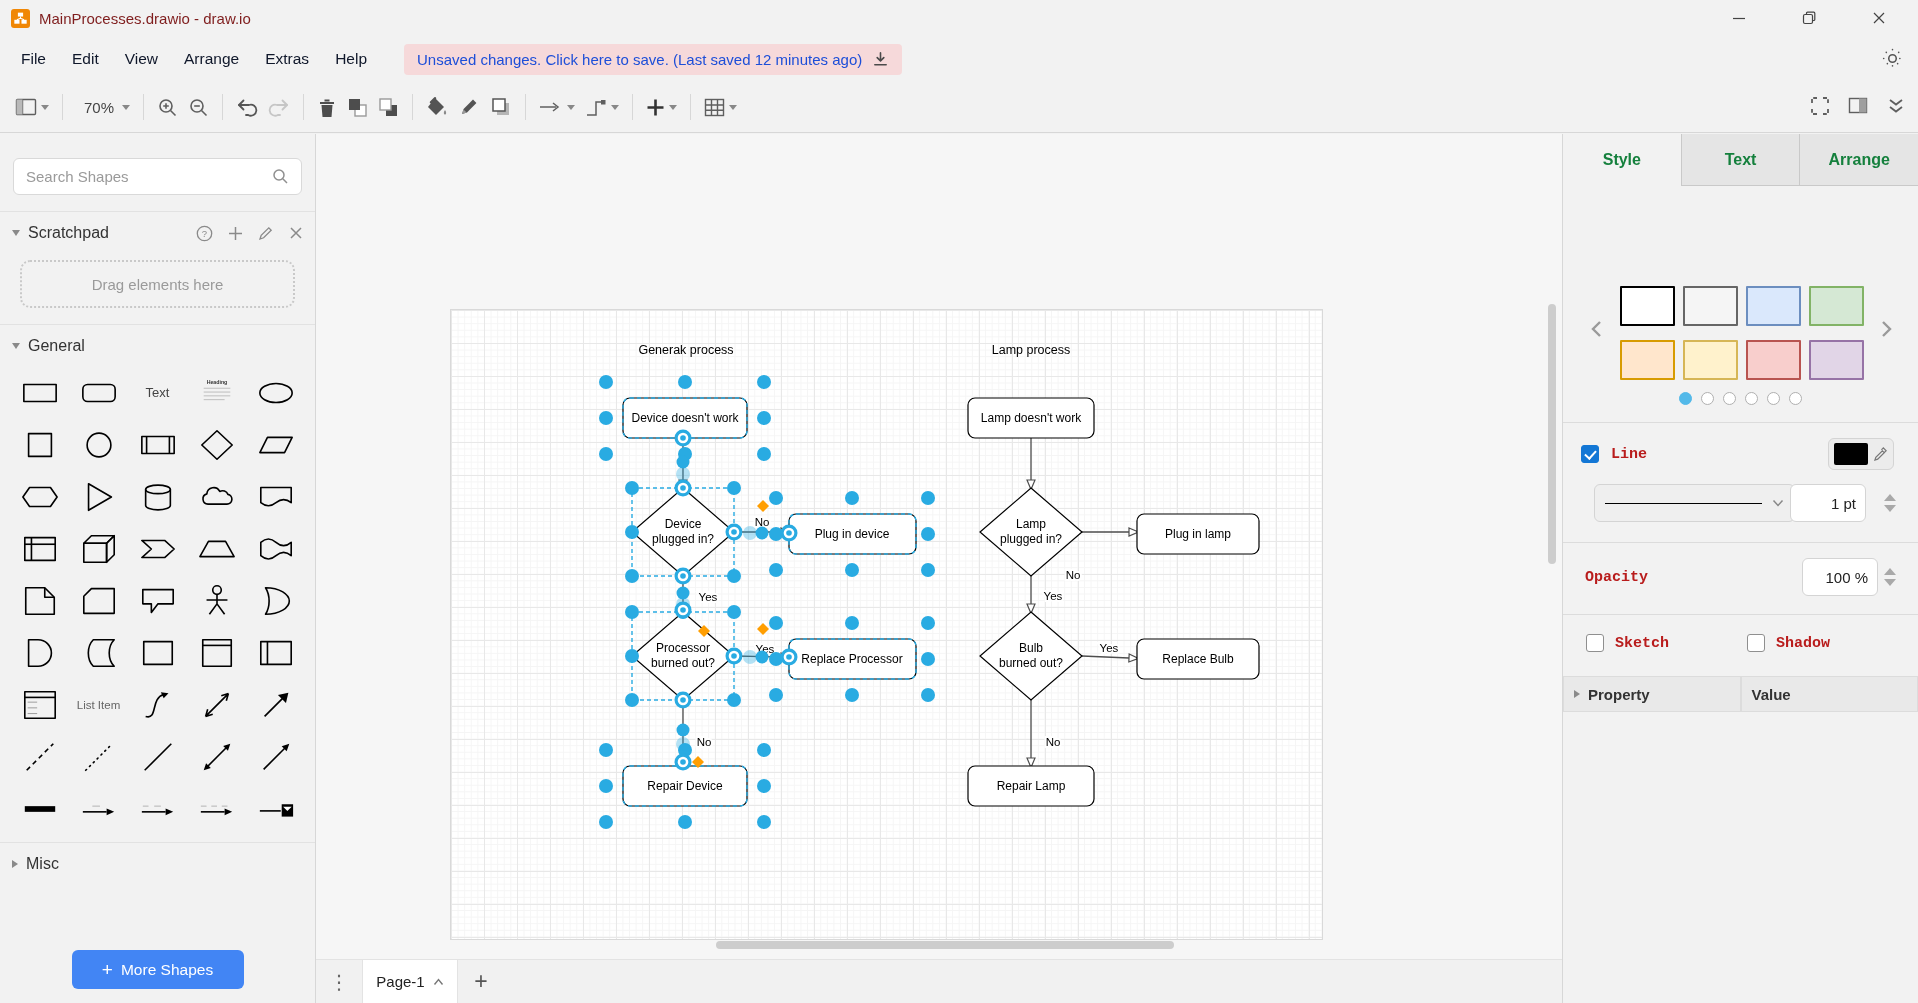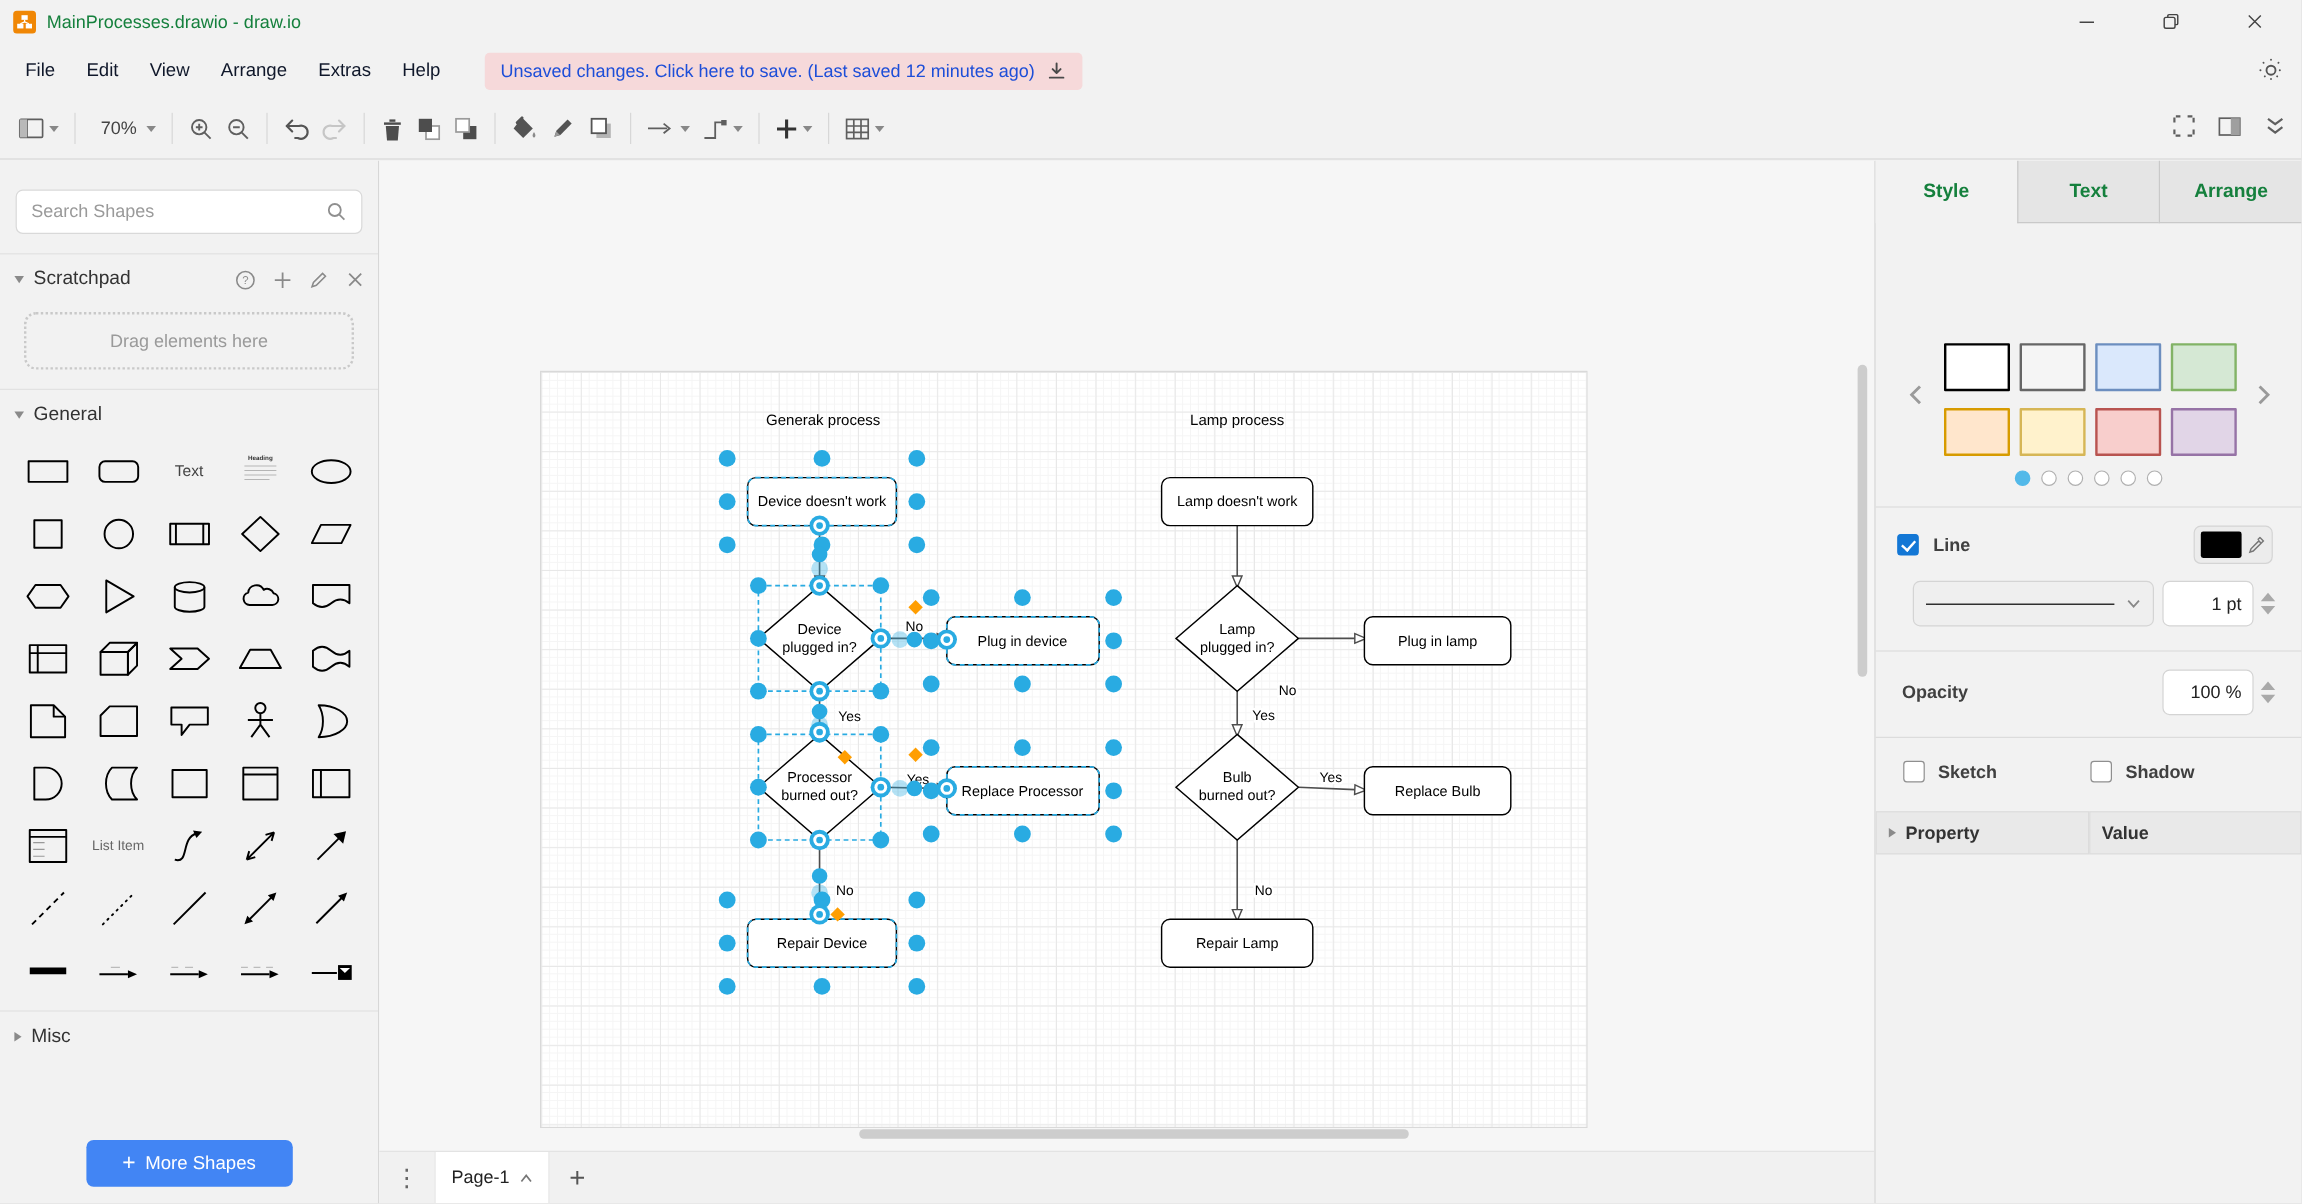--- a/index.html
+++ b/index.html
@@ -1,20 +1,20 @@
 <!DOCTYPE html>
 <html><head>
 <meta charset="utf-8">
 <style>
   html,body{margin:0;padding:0;background:#ddd;}
   .app{position:relative;width:1918px;height:1003px;background:#f2f2f2;font-family:"Liberation Sans",sans-serif;overflow:hidden;color:#333;}
   
   .titlebar{position:absolute;left:0;top:0;right:0;height:36px;display:flex;align-items:center;padding-left:11px;box-sizing:border-box;}
   .logo{width:19px;height:19px;border-radius:3px;background:#F08705;display:flex;align-items:center;justify-content:center;margin-right:9px;}
-  .win-title{font-size:15px;color:#15803d;}
+  .win-title{font-size:15px;color:#7f1d1d;}
   .win-btns{position:absolute;right:4px;top:0;height:36px;display:flex;}
   .wb{width:70px;height:36px;display:flex;align-items:center;justify-content:center;}
   
   .menubar{position:absolute;left:0;top:36px;right:0;height:46px;display:flex;align-items:center;padding-left:8px;box-sizing:border-box;}
   .menu-item{padding:0 13px;font-size:15.5px;color:#0f172a;line-height:46px;cursor:default;}
   .banner{margin-left:24px;height:31px;background:#f6d9da;color:#1d4ed8;border-radius:4px;display:flex;align-items:center;padding:0 13px;font-size:15px;gap:10px;}
   .theme-btn{position:absolute;right:13px;top:46px;}
   
   .toolbar{position:absolute;left:0;top:82px;right:0;height:51px;border-bottom:1px solid #d7d7d7;display:flex;align-items:center;padding-left:10px;box-sizing:border-box;}
   .tb-btn{height:34px;display:flex;align-items:center;justify-content:center;padding:0 5px;}
@@ -62,21 +62,21 @@
   .tab.active{background:#f2f2f2;border-bottom:none;border-left:none;}
   .panel-body{position:relative;height:calc(100% - 52px);}
   .sw-row{position:absolute;left:57px;display:flex;gap:8px;}
   .swatch{width:55px;height:40px;border-radius:1px;box-sizing:border-box;border:2px solid #000;}
   .sw-chev{position:absolute;top:134px;}
   .dots{position:absolute;top:206px;left:0;right:0;display:flex;justify-content:center;gap:9px;}
   .pdot{width:13px;height:13px;border-radius:50%;background:#fff;border:1px solid #b0b0b0;box-sizing:border-box;}
   .pdot.on{background:#53b9e9;border-color:#53b9e9;}
   .p-hr{position:absolute;left:0;right:0;height:1px;background:#dcdcdc;}
   .prow{position:absolute;left:0;right:0;display:flex;align-items:center;}
-  .plabel{font-size:15px;font-weight:bold;color:#404040;}
+  .plabel{font-size:15px;font-weight:bold;color:#b91c1c;font-family:Liberation Mono, monospace;}
   .cb{width:18px;height:18px;border:1.5px solid #8f8f8f;border-radius:3px;background:#fff;box-sizing:border-box;position:relative;flex:none;}
   .cb.on{background:#1377D5;border-color:#1377D5;}
   .cb.on::after{content:"";position:absolute;left:5px;top:1.5px;width:5px;height:9px;border-right:2.2px solid #fff;border-bottom:2.2px solid #fff;transform:rotate(42deg);}
   .color-btn{position:absolute;right:24px;width:66px;height:32px;background:#ececec;border:1px solid #d4d4d4;border-radius:6px;display:flex;align-items:center;padding:0 5px;gap:5px;box-sizing:border-box;}
   .mini-swatch{width:34px;height:22px;background:#000;border-radius:2px;}
   .dd{position:absolute;left:31px;width:201px;height:38px;background:#efefef;border:1px solid #d4d4d4;border-radius:6px;display:flex;align-items:center;padding:0 10px;box-sizing:border-box;}
   .dd .line-preview{flex:1;border-top:1.5px solid #000;margin-right:10px;}
   .spinbox{position:absolute;width:76px;height:38px;background:#fff;border:1px solid #d4d4d4;border-radius:6px;display:flex;align-items:center;justify-content:flex-end;padding-right:9px;font-size:15px;color:#222;box-sizing:border-box;}
   .spin-arrows{position:absolute;display:flex;flex-direction:column;gap:4px;align-items:center;}
   .sp-up{width:0;height:0;border-left:6px solid transparent;border-right:6px solid transparent;border-bottom:7px solid #a9a9a9;}
@@ -818,21 +818,21 @@
         </span>
       </div>
 
       <div class="prow" style="top:298px;height:38px;">
         <span class="dd">
           <span class="line-preview"></span>
           <svg width="12" height="8" viewBox="0 0 12 8">
               <path d="M1.5,1.5 L6,6.5 L10.5,1.5" fill="none" stroke="#888" stroke-width="1.5"></path>
             </svg>
         </span>
-        <span class="spinbox" style="right:40px;">1 pt</span>
+        <span class="spinbox" style="right:52px;">1 pt</span>
         <span class="spin-arrows" style="right:22px;">
           <span class="sp-up"></span>
           <span class="sp-dn"></span>
         </span>
       </div>
 
       <div class="p-hr" style="top:356px;"></div>
 
       <div class="prow" style="top:372px;height:38px;">
         <span class="plabel" style="margin-left:22px;">Opacity</span>

